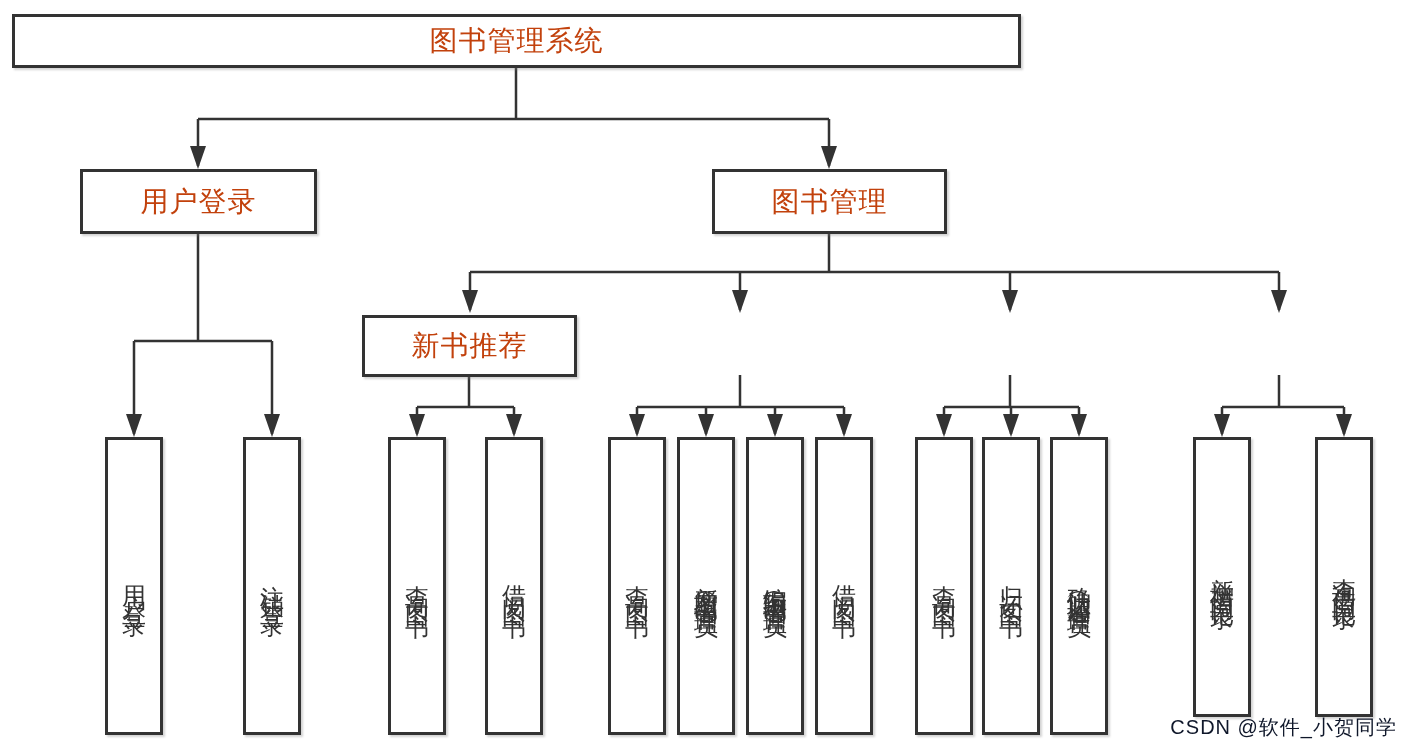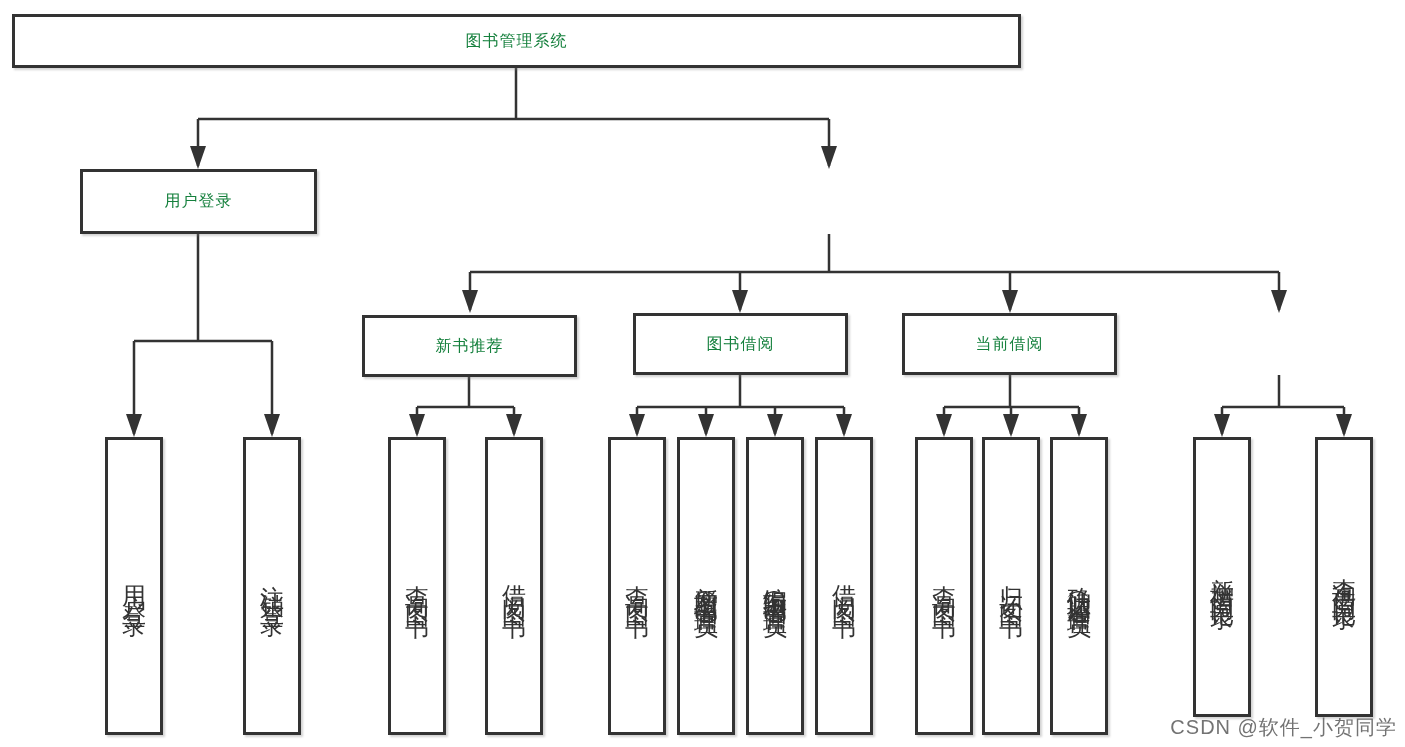--- a/index.html
+++ b/index.html
@@ -6,21 +6,21 @@
   .stage{
     position:relative;width:1405px;height:747px;background:#ffffff;
     font-family:"Liberation Sans","DejaVu Sans",sans-serif;overflow:hidden;color:#333;
   }
   svg.edges{position:absolute;left:0;top:0;pointer-events:none;}
   .box{
     position:absolute;box-sizing:border-box;background:#ffffff;
     border:3px solid #333333;display:flex;align-items:center;justify-content:center;
     box-shadow:2px 2px 2px rgba(130,130,130,0.35);
   }
-  .hlabel{font-size:16px;letter-spacing:1px;color:#15803d;white-space:nowrap;}
+  .hlabel{font-size:28px;letter-spacing:1px;color:#c2410c;white-space:nowrap;}
   .vtext{
     writing-mode:vertical-rl;text-orientation:upright;
     font-size:24px;color:#333;line-height:1;
   }
   .sp10{letter-spacing:10px;}
   .sp6{letter-spacing:6px;}
   .sp4{letter-spacing:4px;}
   
   .n-root{left:12px;top:14px;width:1009px;height:54px;}
   .n-user-login{left:80px;top:169px;width:237px;height:65px;}
@@ -30,21 +30,21 @@
   .n-current-borrow{left:902px;top:313px;width:215px;height:62px;}
   .n-borrow-records{left:1172px;top:313px;width:215px;height:62px;}
   .leaf{top:437px;width:58px;height:298px;border-width:3px;}
   .leaf5{height:280px;}
   .x105{left:105px;} .x243{left:243px;}
   .x388{left:388px;} .x485{left:485px;}
   .x608{left:608px;} .x677{left:677px;} .x746{left:746px;} .x815{left:815px;}
   .x915{left:915px;} .x982{left:982px;} .x1050{left:1050px;}
   .x1193{left:1193px;} .x1315{left:1315px;}
   .watermark{
-    position:absolute;right:8px;top:714px;font-size:20px;color:#737373;
+    position:absolute;right:8px;top:714px;font-size:20px;color:#0f172a;
     letter-spacing:1px;white-space:nowrap;
   }
 </style>
 </head>
 <body>
 
 <div class="stage">
 
   <svg class="edges" width="1405" height="747" viewBox="0 0 1405 747">
     <g stroke="#333333" stroke-width="2.5" fill="none">
@@ -100,29 +100,26 @@
     </g>
   </svg>
 
   <div class="box n-root">
     <span class="hlabel">图书管理系统</span>
   </div>
 
   <div class="box n-user-login">
     <span class="hlabel">用户登录</span>
   </div>
+  <div class="box n-book-mgmt">
+    <span class="hlabel">图书管理</span>
+  </div>
 
   <div class="box n-new-book">
     <span class="hlabel">新书推荐</span>
-  </div>
-  <div class="box n-book-borrow">
-    <span class="hlabel">图书借阅</span>
-  </div>
-  <div class="box n-current-borrow">
-    <span class="hlabel">当前借阅</span>
   </div>
 
   <div class="box leaf x105">
     <span class="vtext sp10">用户登录</span>
   </div>
   <div class="box leaf x243">
     <span class="vtext sp10">注销登录</span>
   </div>
 
   <div class="box leaf x388">

